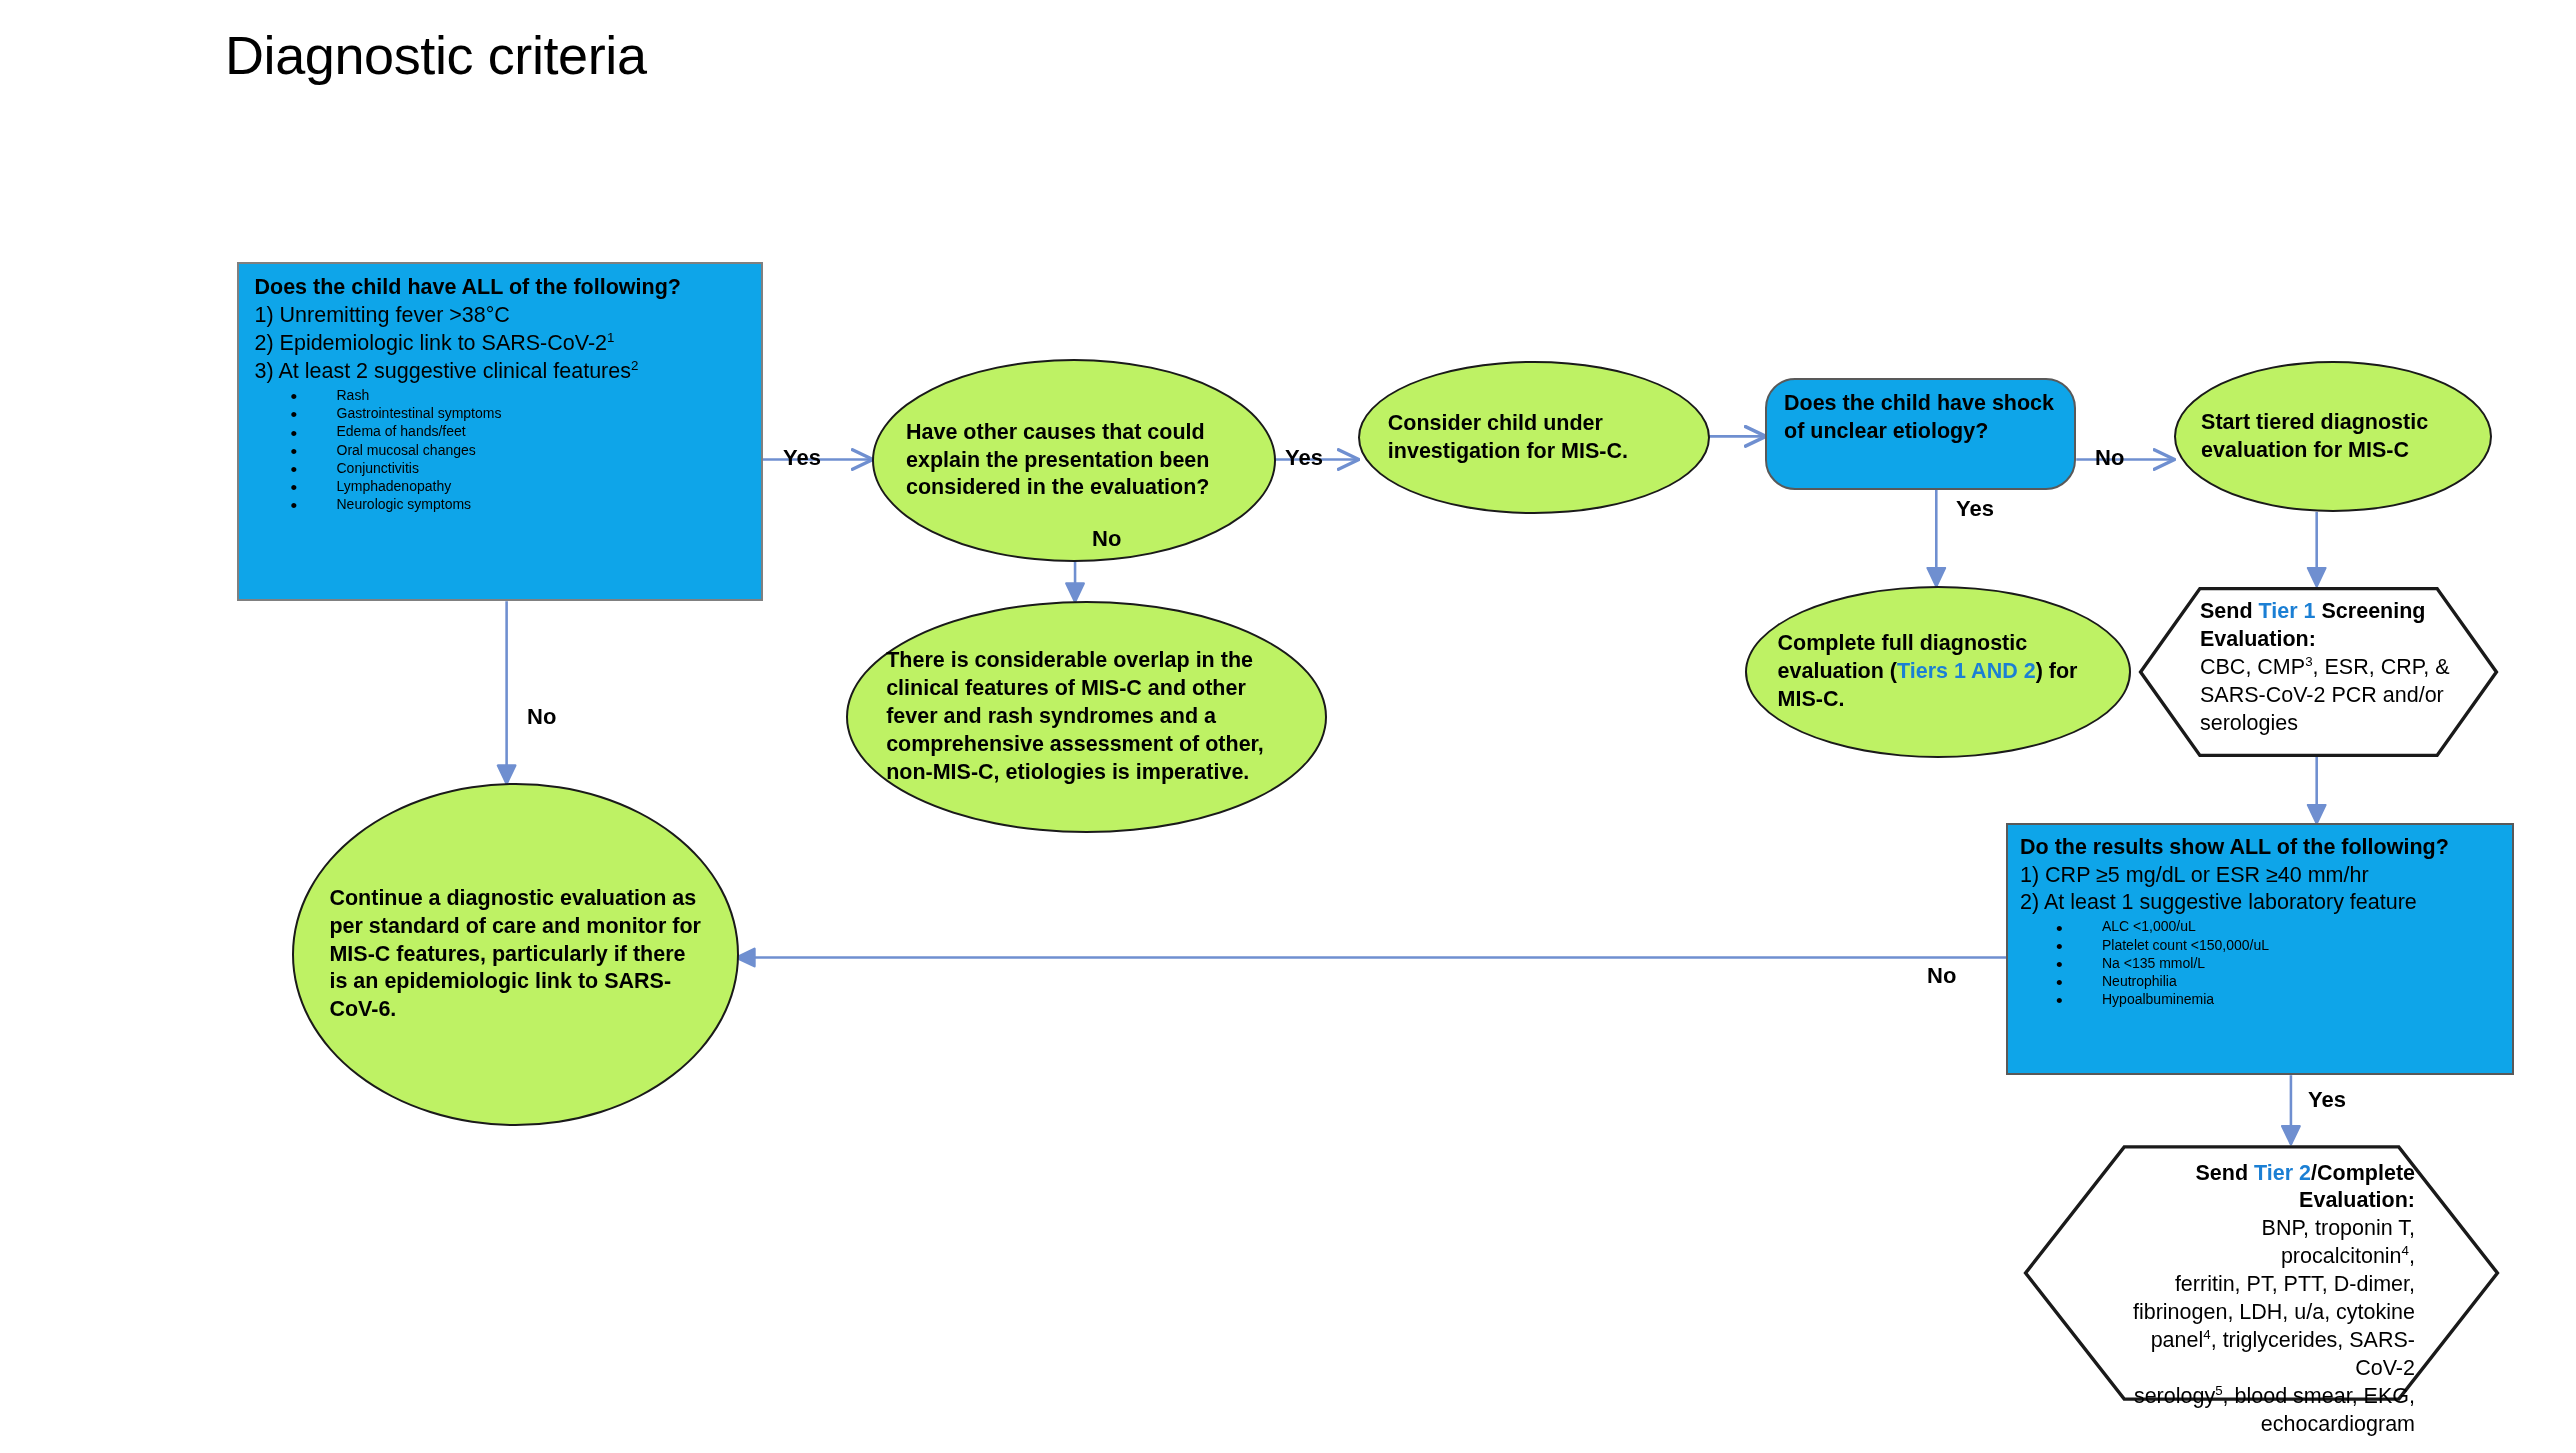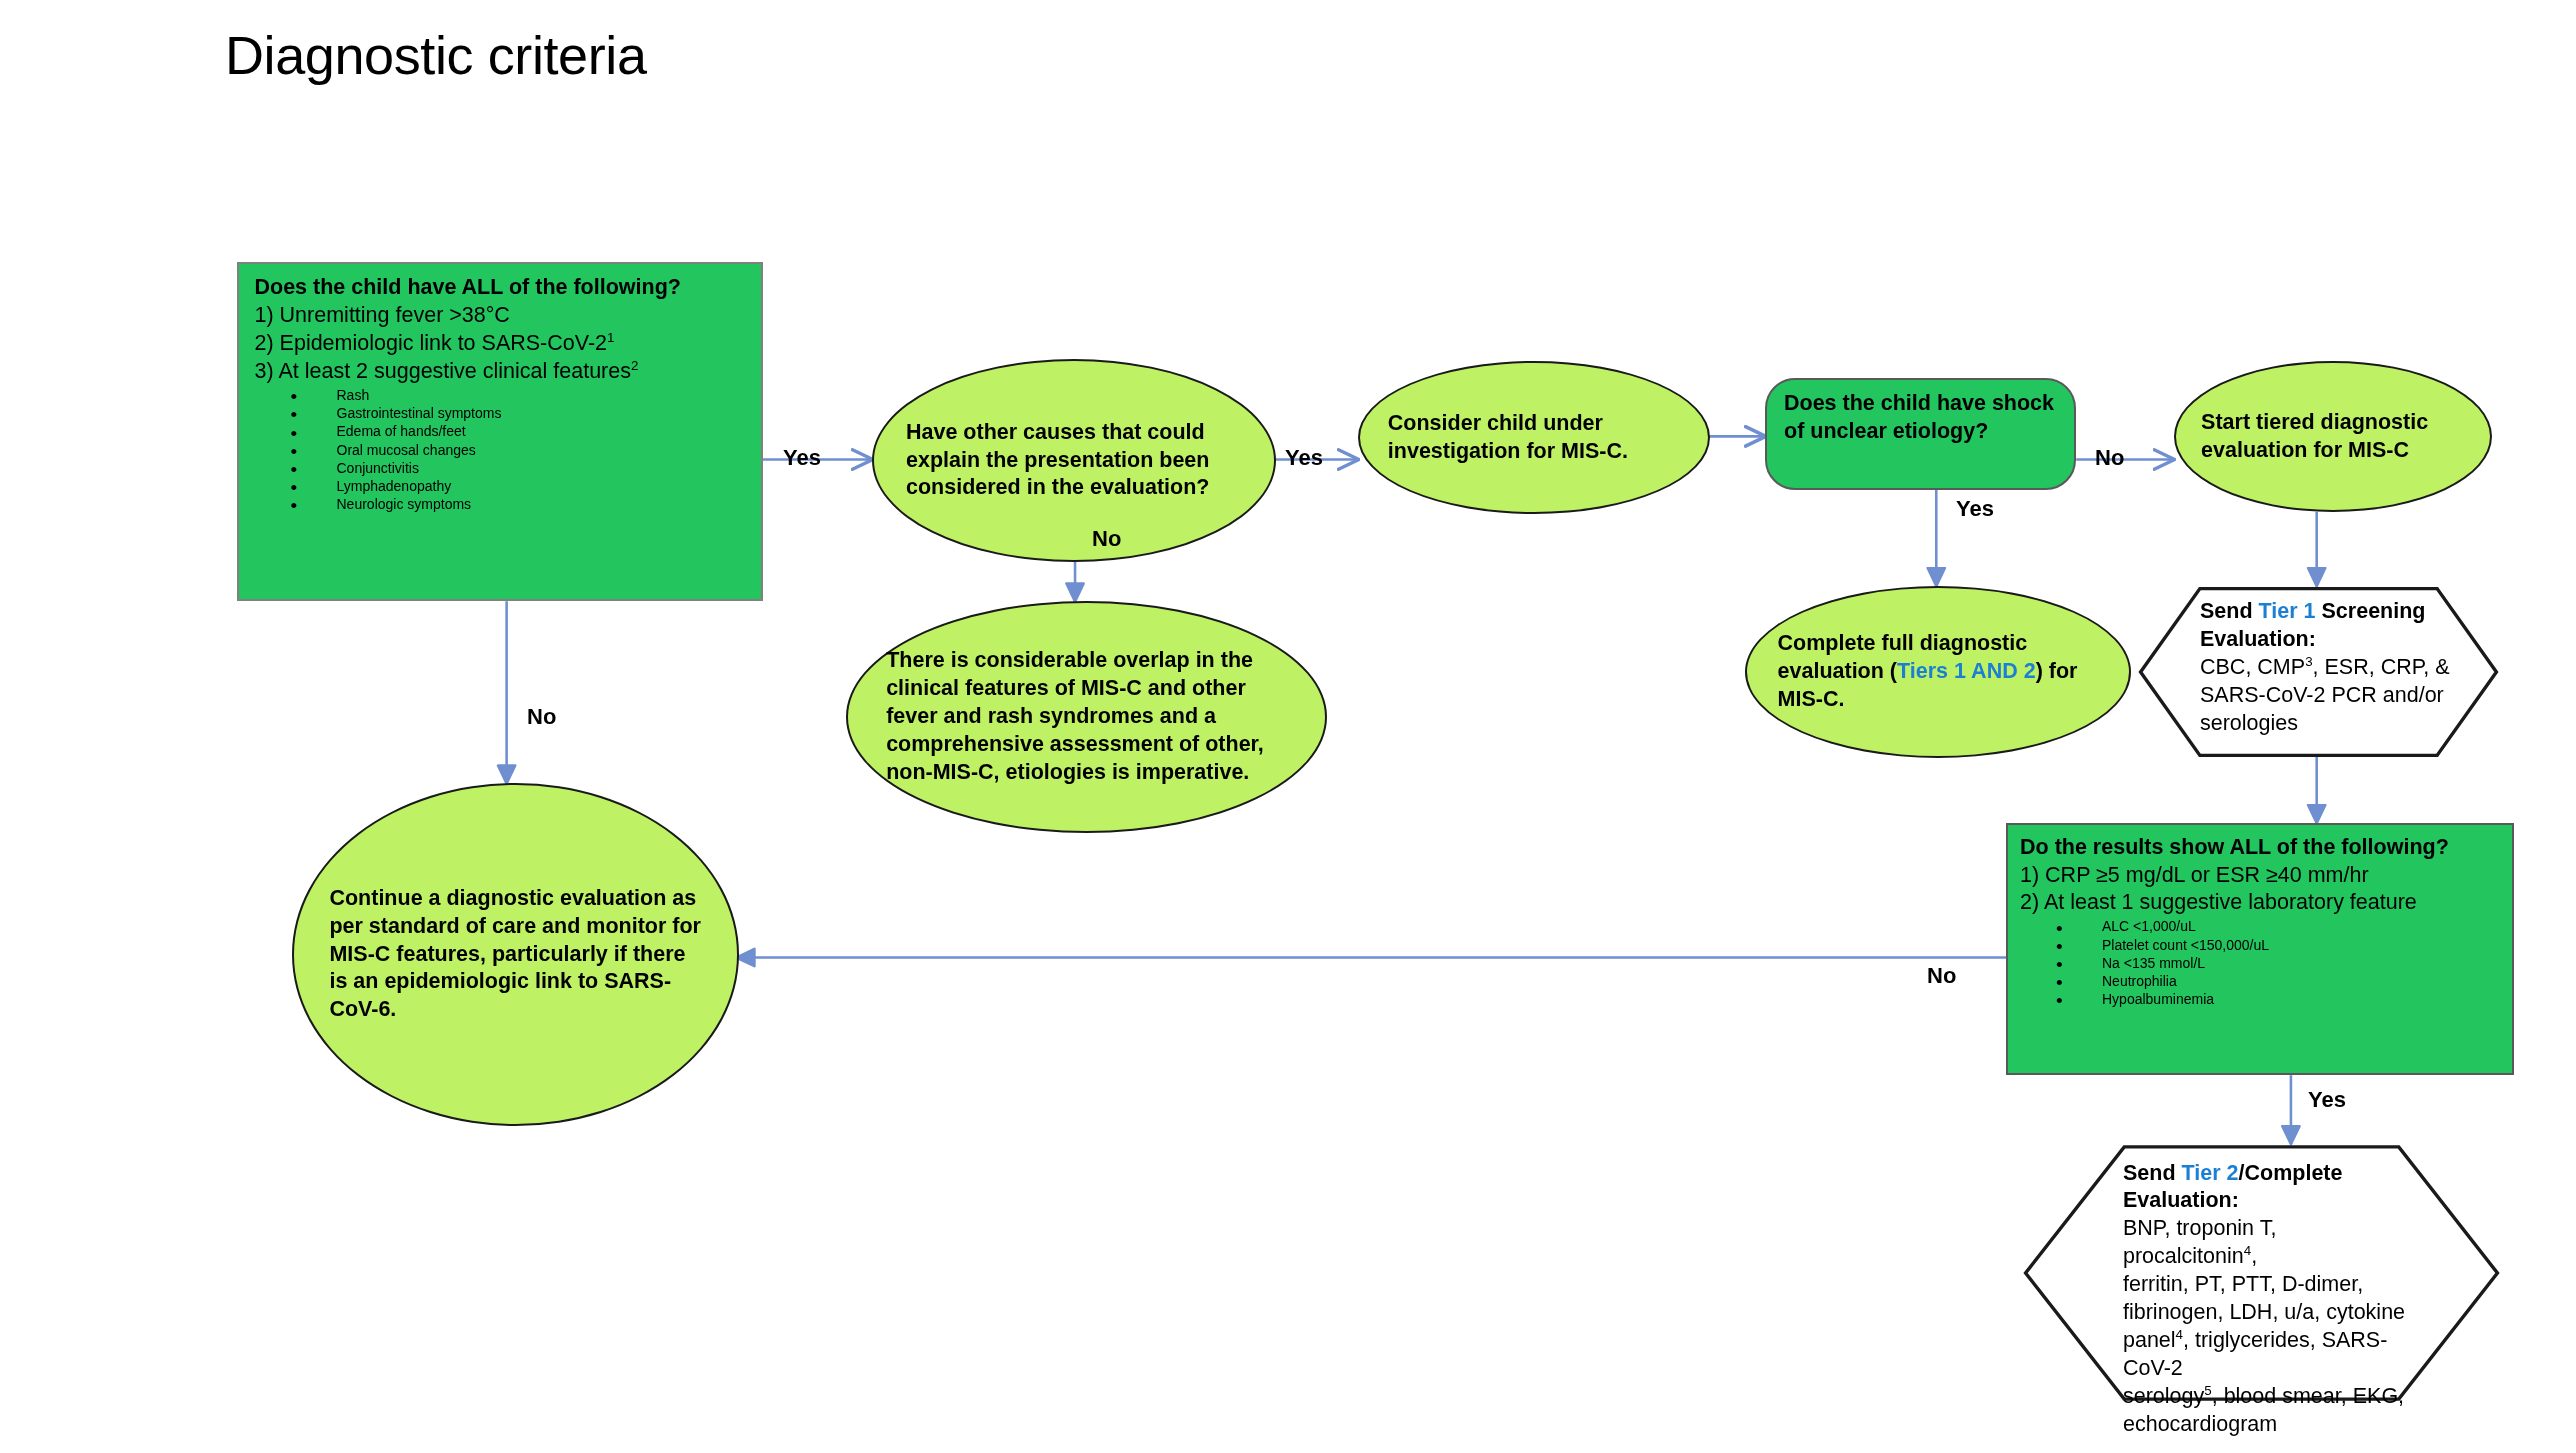--- a/index.html
+++ b/index.html
@@ -8,21 +8,21 @@
   #stage{position:absolute;left:0;top:0;width:2576px;height:1454px;text-decoration:underline;}
 
   .page-title{position:absolute;left:225px;top:26px;font-size:54px;line-height:1.1;
               font-weight:400;letter-spacing:-0.4px;color:#000;white-space:nowrap;}
 
   svg.wires{position:absolute;left:0;top:0;width:2576px;height:1454px;pointer-events:none;}
 
   .node{position:absolute;box-sizing:border-box;}
 
   
-  .rectbox{border:2.6px solid #808080;background:#22c55e;}
+  .rectbox{border:2.6px solid #808080;background:#0ea5e9;}
   .rectbox.dark{border-color:#595959;}
 
   
   .ellipse{border:2.6px solid #1a1a1a;border-radius:50%;background:#bef264;
            display:flex;align-items:center;justify-content:flex-start;}
   .ellipse .inner{width:100%;padding:0 8%;box-sizing:border-box;}
   .ellipse.ctr .inner{text-align:left;}
 
   
   .hexwrap{position:absolute;}
@@ -154,21 +154,21 @@
       <li>Na &lt;135 mmol/L</li>
       <li>Neutrophilia</li>
       <li>Hypoalbuminemia</li>
     </ul>
   </div>
 
   <div class="hexwrap" style="left:2023px;top:1144px;width:477px;height:258px;">
     <svg width="477" height="258" viewBox="0 0 556 300">
       <polygon points="118,3 438,3 553,150 438,297 118,297 3,150" fill="#ffffff" stroke="#1a1a1a" stroke-width="4"></polygon>
     </svg>
-    <div class="hextext" style="left:100px;top:15.5px;width:292px;">
+    <div class="hextext" style="left:100px;top:15.5px;width:292px;text-align:right;">
       <div class="txt b">
         <span>Send </span><span class="blue">Tier 2</span><span>/Complete Evaluation:</span>
       </div>
       <div class="txt">
         <div><span>BNP, troponin T, procalcitonin</span><span class="sup">4</span><span>,</span></div>
         <div><span>ferritin, PT, PTT, D-dimer,</span><span class="sup"></span><span></span></div>
         <div><span>fibrinogen, LDH, u/a, cytokine</span><span class="sup"></span><span></span></div>
         <div><span>panel</span><span class="sup">4</span><span>, triglycerides, SARS-CoV-2</span></div>
         <div><span>serology</span><span class="sup">5</span><span>, blood smear, EKG,</span></div>
         <div><span>echocardiogram</span><span class="sup"></span><span></span></div>

